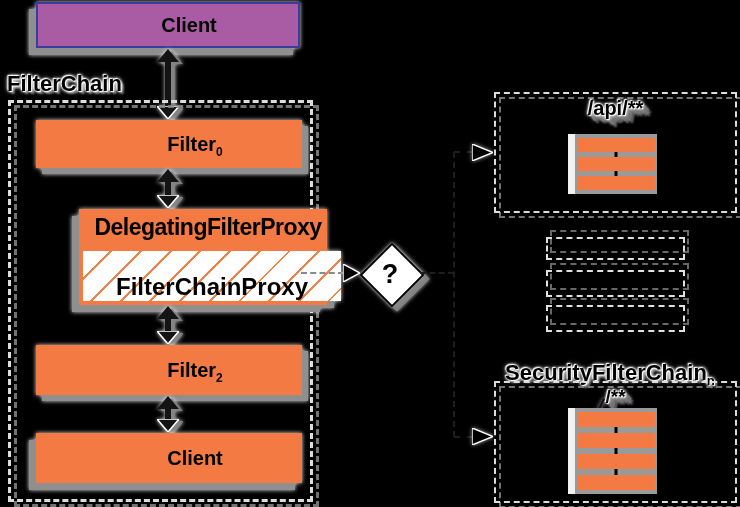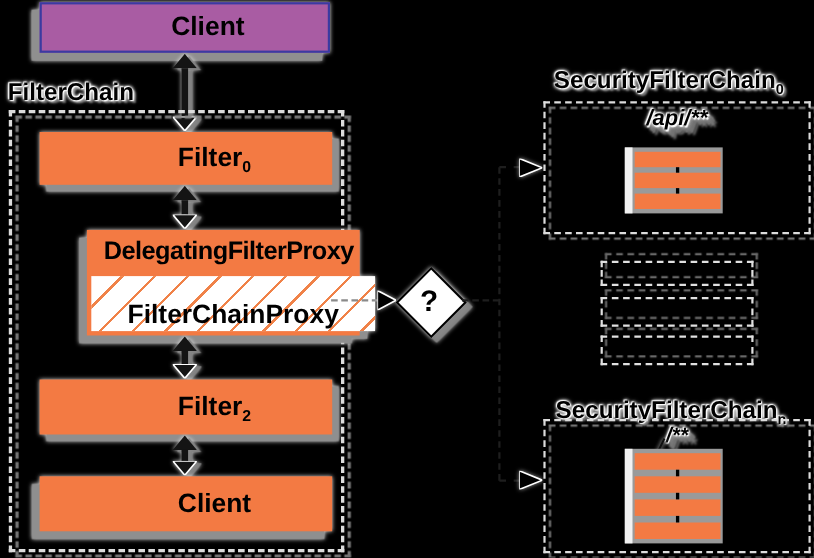--- a/index.html
+++ b/index.html
@@ -6,21 +6,21 @@
   .canvas{
     position:relative;width:740px;height:507px;background:#000;overflow:hidden;
     font-family:"Liberation Sans",sans-serif;font-weight:bold;color:#000;
     -webkit-font-smoothing:antialiased;
   }
   
   .box{position:absolute;display:flex;align-items:center;justify-content:center;box-sizing:border-box;}
   .orange{background:var(--orange,#F37A43);padding-left:10px;}
   .sdl{filter:drop-shadow(-7px 7px 0 var(--shadow,#8F8F8F)) drop-shadow(0 0 2px rgba(255,255,255,.9));}
   .sdr{filter:drop-shadow(6px 6px 0 var(--shadow,#8F8F8F)) drop-shadow(0 0 2px rgba(255,255,255,.9));}
-  .box-label{font-size:24px;margin-left:42px;}
+  .box-label{font-size:20px;margin-left:42px;}
   sub{font-size:60%;line-height:0;}
   
   .glow-text{
     color:#000;
     text-shadow:0 0 3px #fff,0 0 3px #fff,0 0 5px #fff,-1px -1px 1px #fff,1px 1px 1px #fff,3px 3px 2px rgba(125,125,125,.95);
   }
   
   .client{left:36px;top:2px;width:264px;height:46px;background:var(--purple,#A95CA3);border:2px solid var(--purple-border,#3B3BA0);font-size:25px;}
   .fc-label{position:absolute;left:7px;top:71px;font-size:22px;}
   .fc-container{position:absolute;left:8px;top:100px;width:305px;height:402px;box-sizing:border-box;
@@ -64,21 +64,21 @@
   .diamond{position:absolute;left:9px;top:9px;width:42px;height:42px;background:#fff;border:2px solid #000;transform:rotate(45deg);}
   .diamond-q{position:absolute;left:0;top:1px;width:100%;height:100%;display:flex;align-items:center;justify-content:center;font-size:27px;}
   
   .chain-title{position:absolute;width:256px;text-align:center;font-size:22px;}
   .t0{left:480px;top:60px;}
   .tN{left:482px;top:360px;}
   .chain-box{position:absolute;left:494px;width:243px;box-sizing:border-box;border:2px dashed #dcdcdc;
     filter:drop-shadow(5px 5px 0 rgba(135,135,135,.85));}
   .cb0{top:92px;height:121px;}
   .cbN{top:381px;height:122px;}
-  .pattern{position:absolute;top:3px;left:0;width:100%;text-align:center;font-style:italic;font-size:20px;}
+  .pattern{position:absolute;top:3px;left:0;width:100%;text-align:center;font-size:20px;}
   .patternN{font-size:19px;}
   .leader{position:absolute;left:600px;top:398px;width:2px;height:14px;background:#101010;transform:rotate(26deg);
     filter:drop-shadow(0 0 2px rgba(255,255,255,.8));}
   .barstack{position:absolute;left:568px;width:89px;box-sizing:border-box;background:#9a9a9a;
     border-left:7px solid #f2f2f2;padding:4px 2px;display:flex;flex-direction:column;}
   .bs0{top:134px;}
   .bsN{top:408px;}
   .barstack .bar{height:14px;background:var(--orange,#F37A43);position:relative;}
   .barstack .bar:not(:last-child){margin-bottom:5px;}
   .barstack .bar:not(:last-child)::after{content:"";position:absolute;left:50%;transform:translateX(-50%);
@@ -178,21 +178,20 @@
   <div class="conn conn-dark-v c-vert"></div>
   <div class="conn conn-dark-h c-top"></div>
   <div class="conn conn-dark-h c-bot"></div>
   <svg class="rarrow ra-chain0" width="21" height="17" viewBox="0 0 21 17">
       <polygon points="0,0 21,8.5 0,17" fill="#000" stroke="#fff" stroke-width="1.5"></polygon>
     </svg>
   <svg class="rarrow ra-chainN" width="21" height="17" viewBox="0 0 21 17">
       <polygon points="0,0 21,8.5 0,17" fill="#000" stroke="#fff" stroke-width="1.5"></polygon>
     </svg>
 
-  <div class="chain-title glow-text t0"><span>SecurityFilterChain</span><sub>0</sub></div>
   <div class="chain-box cb0">
     <div class="pattern glow-text">/api/**</div>
   </div>
   <div class="barstack bs0">
       <div class="bar"></div>
       <div class="bar"></div>
       <div class="bar"></div>
     </div>
 
   <div class="ph-stack">

